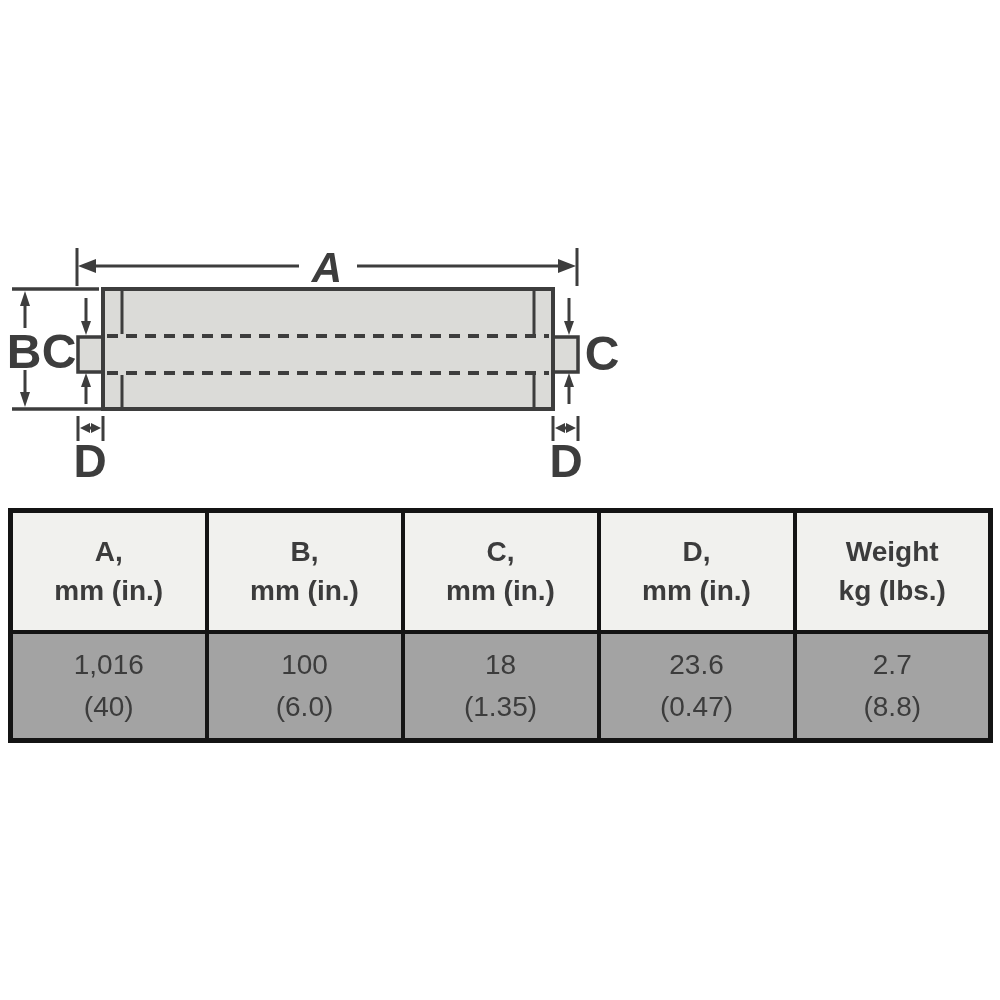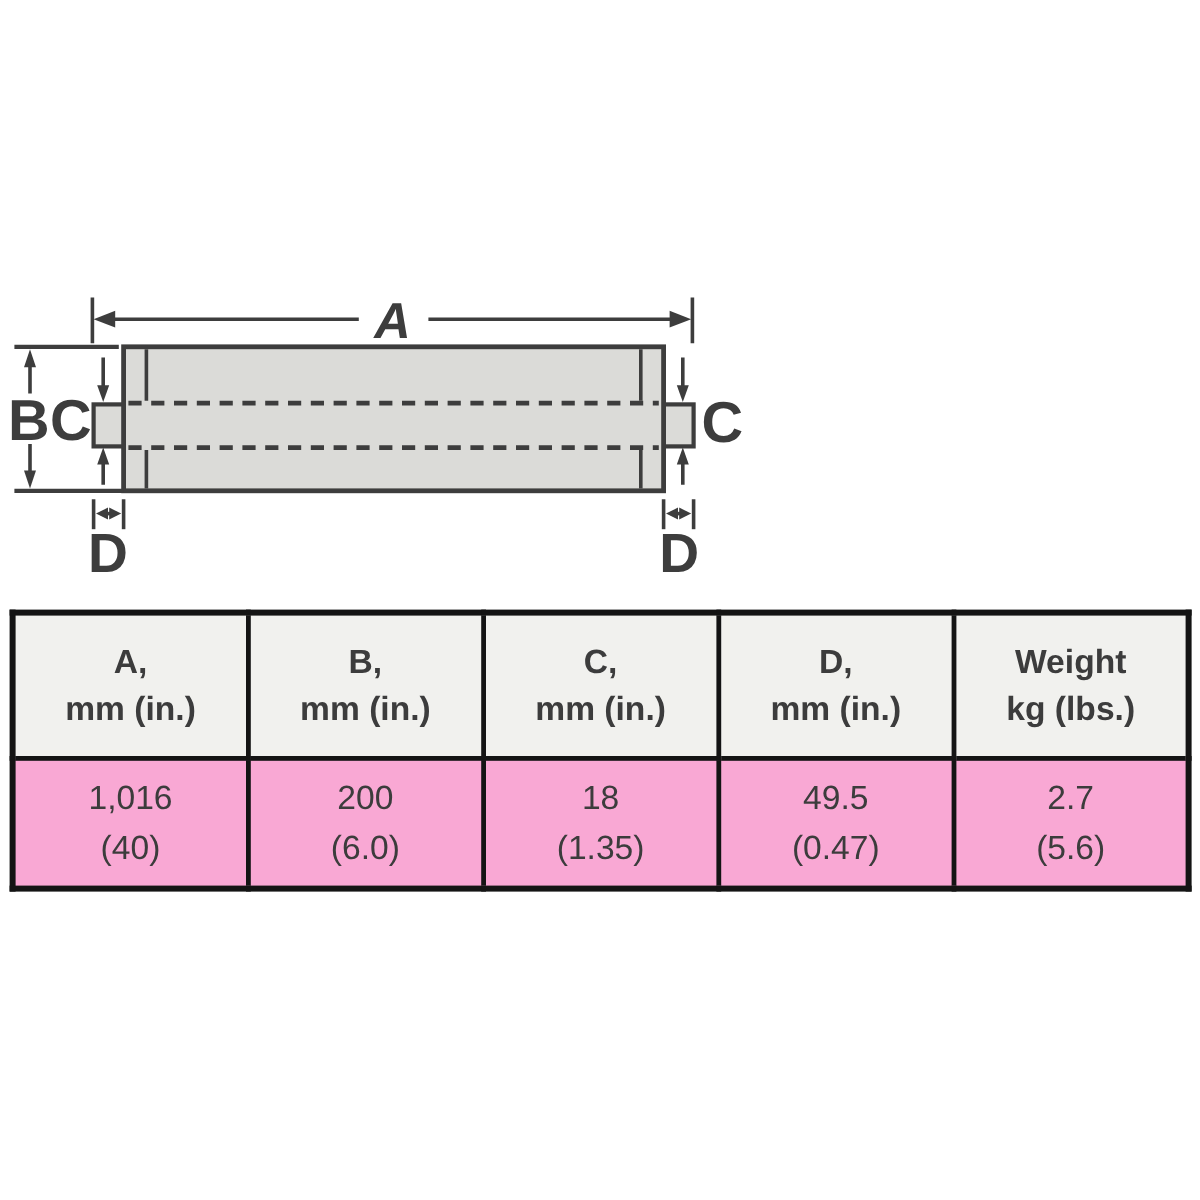--- a/index.html
+++ b/index.html
@@ -27,21 +27,21 @@
     padding:0;
   }
   .spec-table{border:5px solid #141414;}
   .spec-table th{
     background:#f1f1ee;
     font-weight:bold;
     font-size:28px;line-height:1.38;
     height:117px;
   }
   .spec-table td{
-    background:#f9a8d4;
+    background:#a3a3a3;
     font-weight:400;
     font-size:28px;line-height:1.5;
     height:104px;
   }
   .cell-line{display:block;}
 </style>
 </head>
 <body>
 
 <div class="page">
@@ -146,32 +146,32 @@
         </th>
       </tr>
     </thead>
     <tbody>
       <tr>
         <td>
           <span class="cell-line">1,016</span>
           <span class="cell-line">(40)</span>
         </td>
         <td>
-          <span class="cell-line">200</span>
+          <span class="cell-line">100</span>
           <span class="cell-line">(6.0)</span>
         </td>
         <td>
           <span class="cell-line">18</span>
           <span class="cell-line">(1.35)</span>
         </td>
         <td>
-          <span class="cell-line">49.5</span>
+          <span class="cell-line">23.6</span>
           <span class="cell-line">(0.47)</span>
         </td>
         <td>
           <span class="cell-line">2.7</span>
-          <span class="cell-line">(5.6)</span>
+          <span class="cell-line">(8.8)</span>
         </td>
       </tr>
     </tbody>
   </table>
 
 </div>
 
 </body></html>

